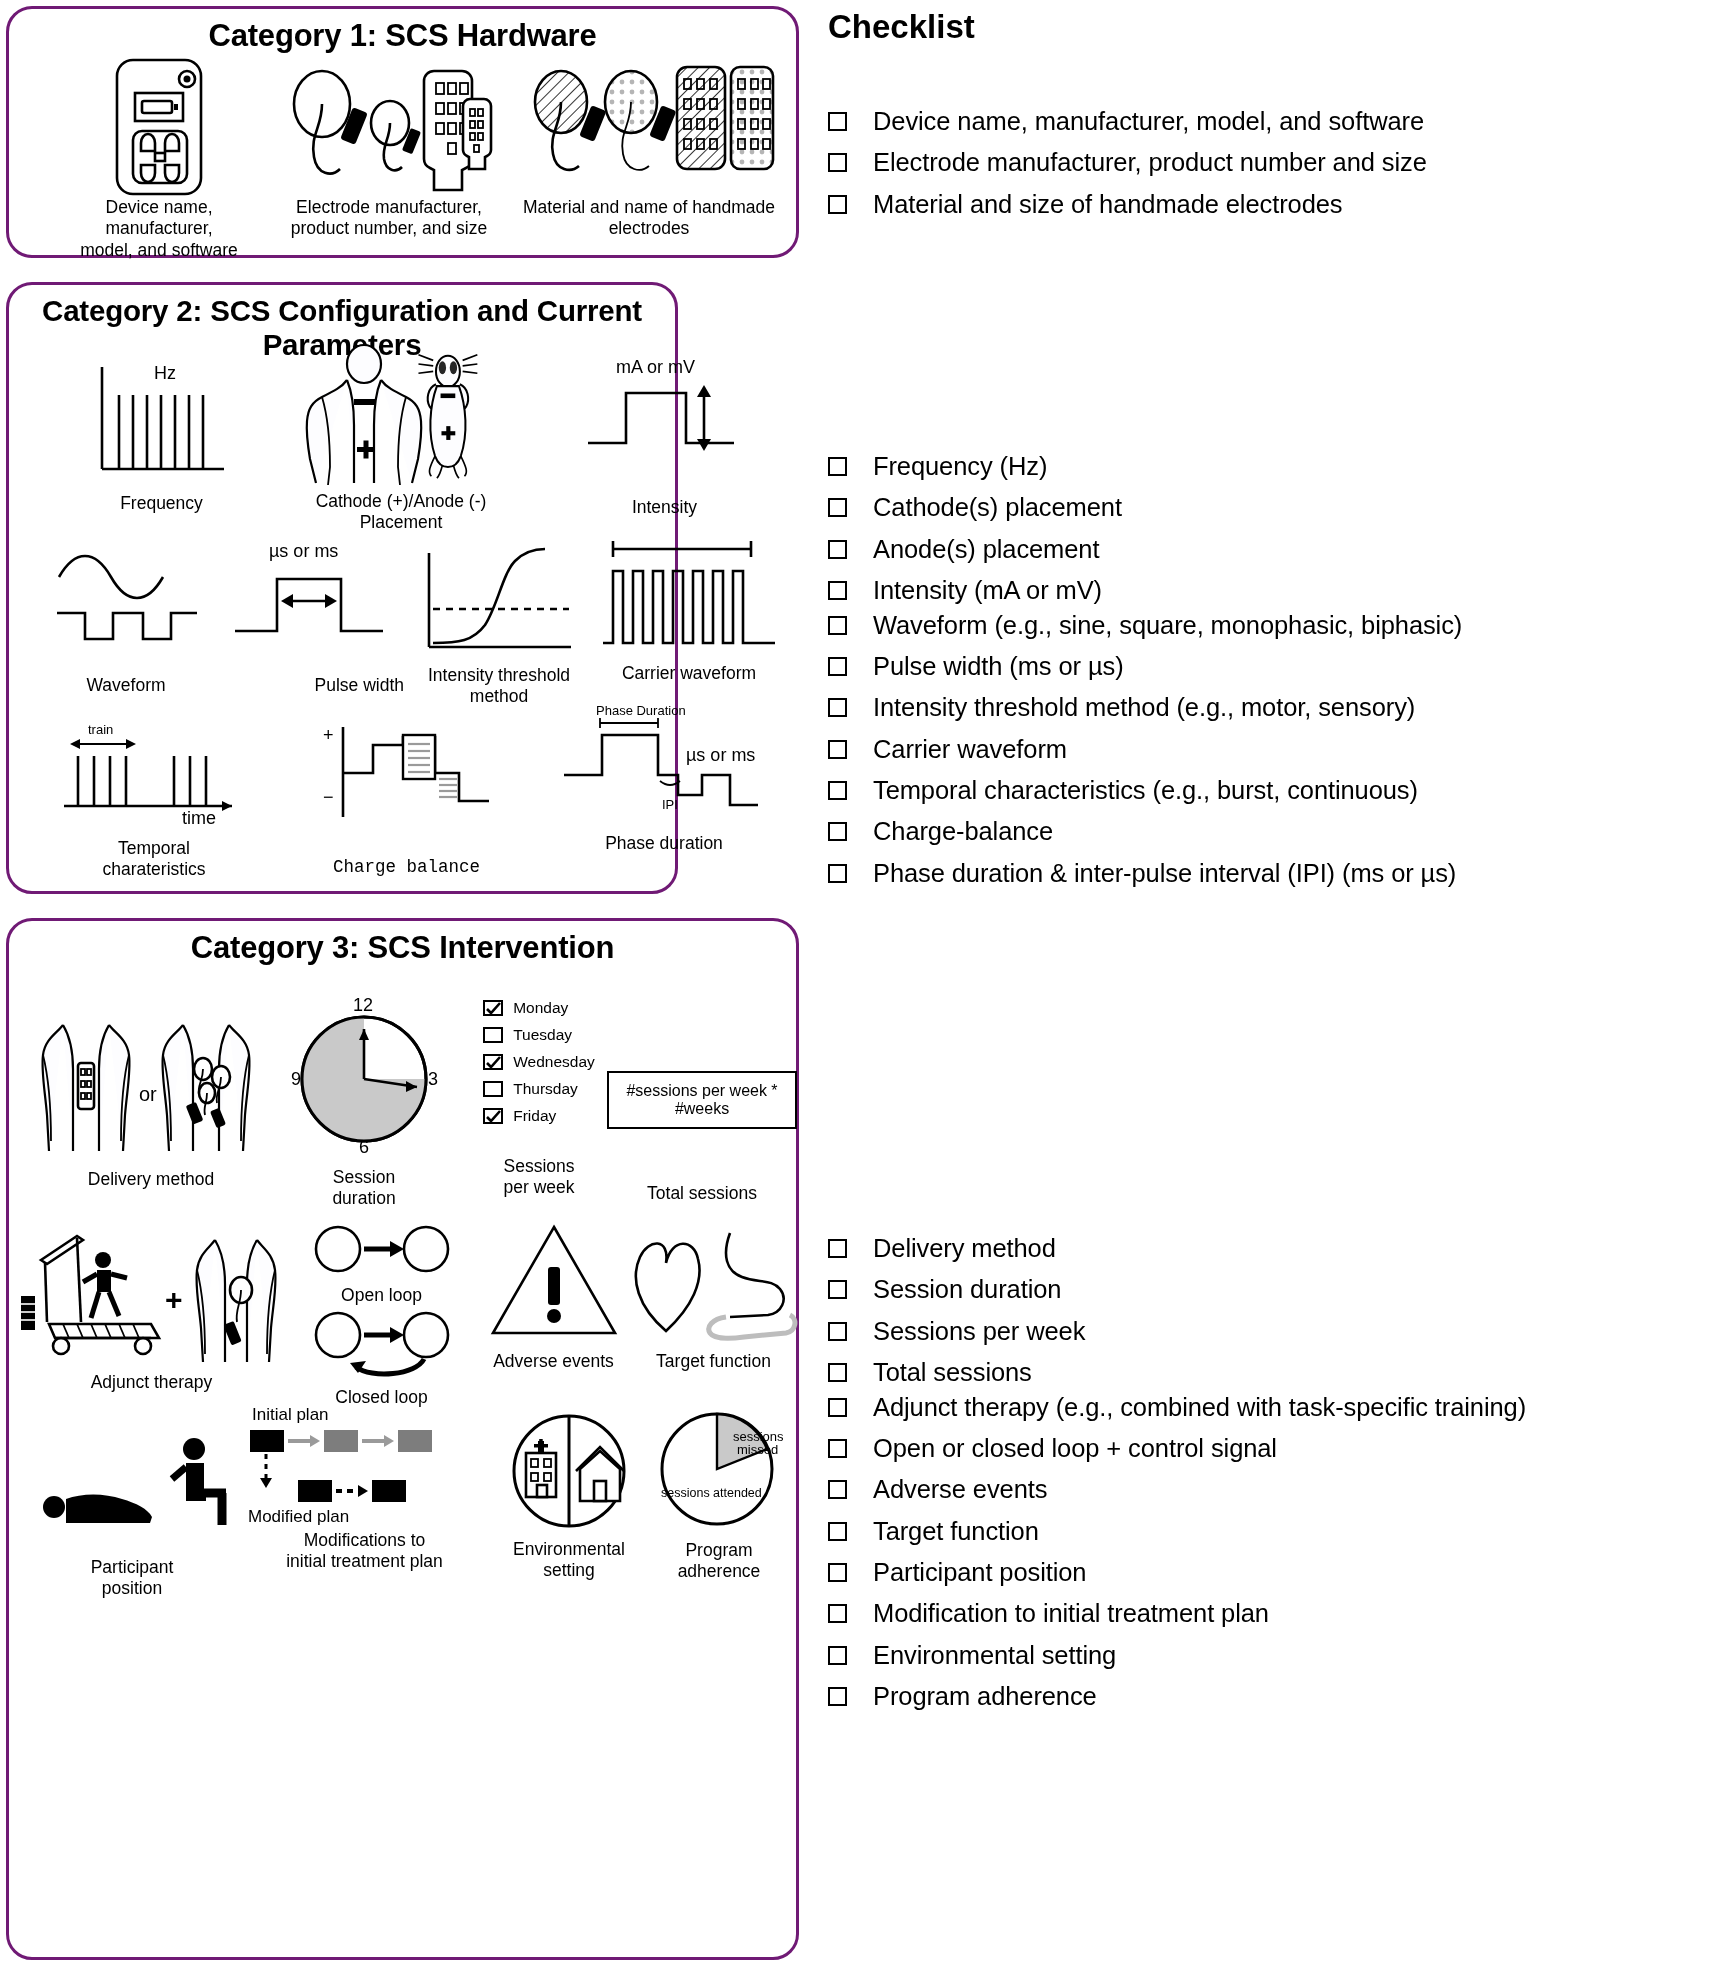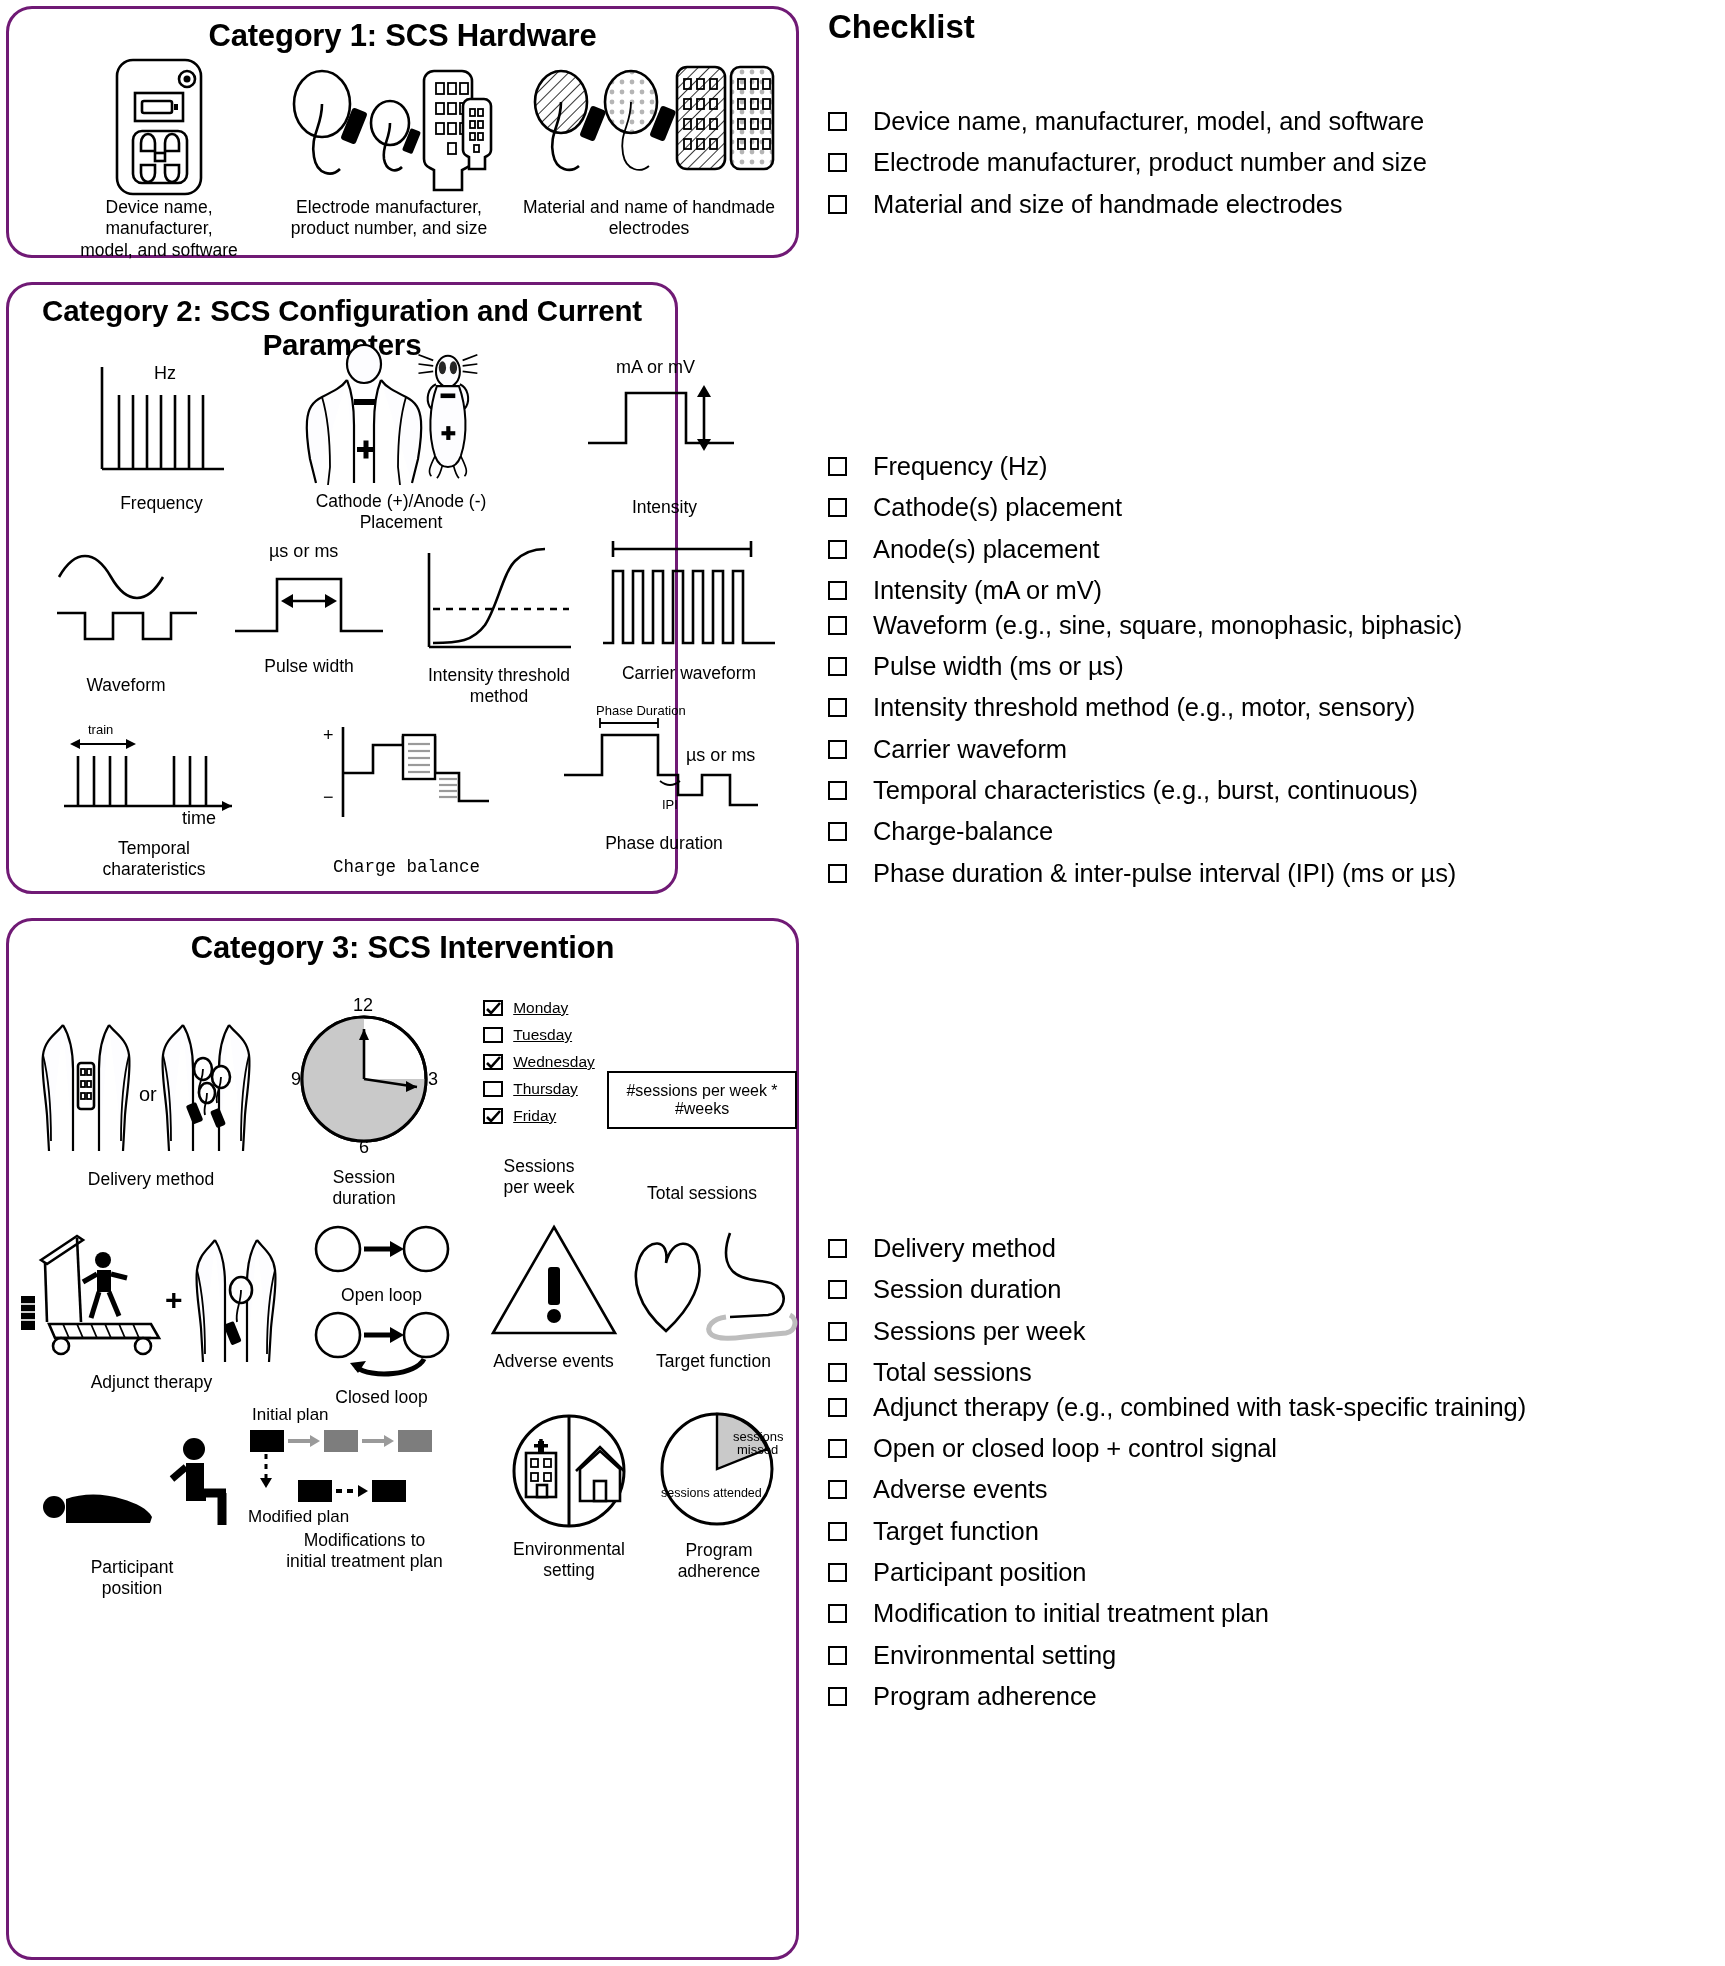--- a/index.html
+++ b/index.html
@@ -310,21 +310,21 @@
     <div class="cell" style="left:205px; top:250px; width:190px;">
       <svg class="art" width="160" height="120" viewBox="0 0 160 120">
         <text x="40" y="22" class="unitlab">µs or ms</text>
         <path d="M6 96 H48 V44 H112 V96 H154" class="st"></path>
         <g class="st">
           <line x1="58" y1="66" x2="102" y2="66"></line>
           <path d="M52 66 l12 -7 v14 z" class="blk"></path>
           <path d="M108 66 l-12 -7 v14 z" class="blk"></path>
         </g>
       </svg>
-      <div class="cap" style="margin-top:1px;">Pulse width</div>
+      <div class="cap" style="margin-top:20px;text-align:right;">Pulse width</div>
     </div>
 
     <div class="cell" style="left:390px; top:262px; width:200px;">
       <svg class="art" width="160" height="110" viewBox="0 0 160 110">
         <line x1="10" y1="6" x2="10" y2="100" class="st"></line>
         <line x1="10" y1="100" x2="152" y2="100" class="st"></line>
         <path d="M14 96 C40 96 54 94 66 78 C78 60 84 26 96 14 C106 4 116 2 126 2" class="st"></path>
         <line x1="14" y1="62" x2="150" y2="62" stroke="#000" stroke-width="2.6" stroke-dasharray="7 6" fill="none"></line>
       </svg>
       <div class="cap" style="margin-top:8px;">Intensity threshold
@@ -470,21 +470,21 @@
         <text x="64" y="10" class="unitlab">12</text>
         <text x="139" y="84" class="unitlab">3</text>
         <text x="70" y="152" class="unitlab">6</text>
         <text x="2" y="84" class="unitlab">9</text>
       </svg>
       <div class="cap" style="margin-top:16px;">Session
 duration</div>
     </div>
 
     <div class="cell" style="left:455px; top:78px; width:150px;">
-      <div style="display:inline-block; text-align:right;text-decoration:underline;">
+      <div style="display:inline-block; text-align:right;">
         <div class="wk-row" style="display:flex;align-items:center;margin-bottom:9px;">
           <span style="display:inline-block;width:20px;height:16px;border:2.8px solid #000;position:relative;margin-right:10px;">
             <svg width="16" height="12" viewBox="0 0 16 12" style="position:absolute;left:1px;top:1px;">
                 <path d="M1 6 L5 10 L14 0" stroke="#000" stroke-width="2.6" fill="none"></path>
               </svg>
           </span>
           <span class="daylab">Monday</span>
         </div>
         <div class="wk-row" style="display:flex;align-items:center;margin-bottom:9px;">
           <span style="display:inline-block;width:20px;height:16px;border:2.8px solid #000;margin-right:10px;"></span>

